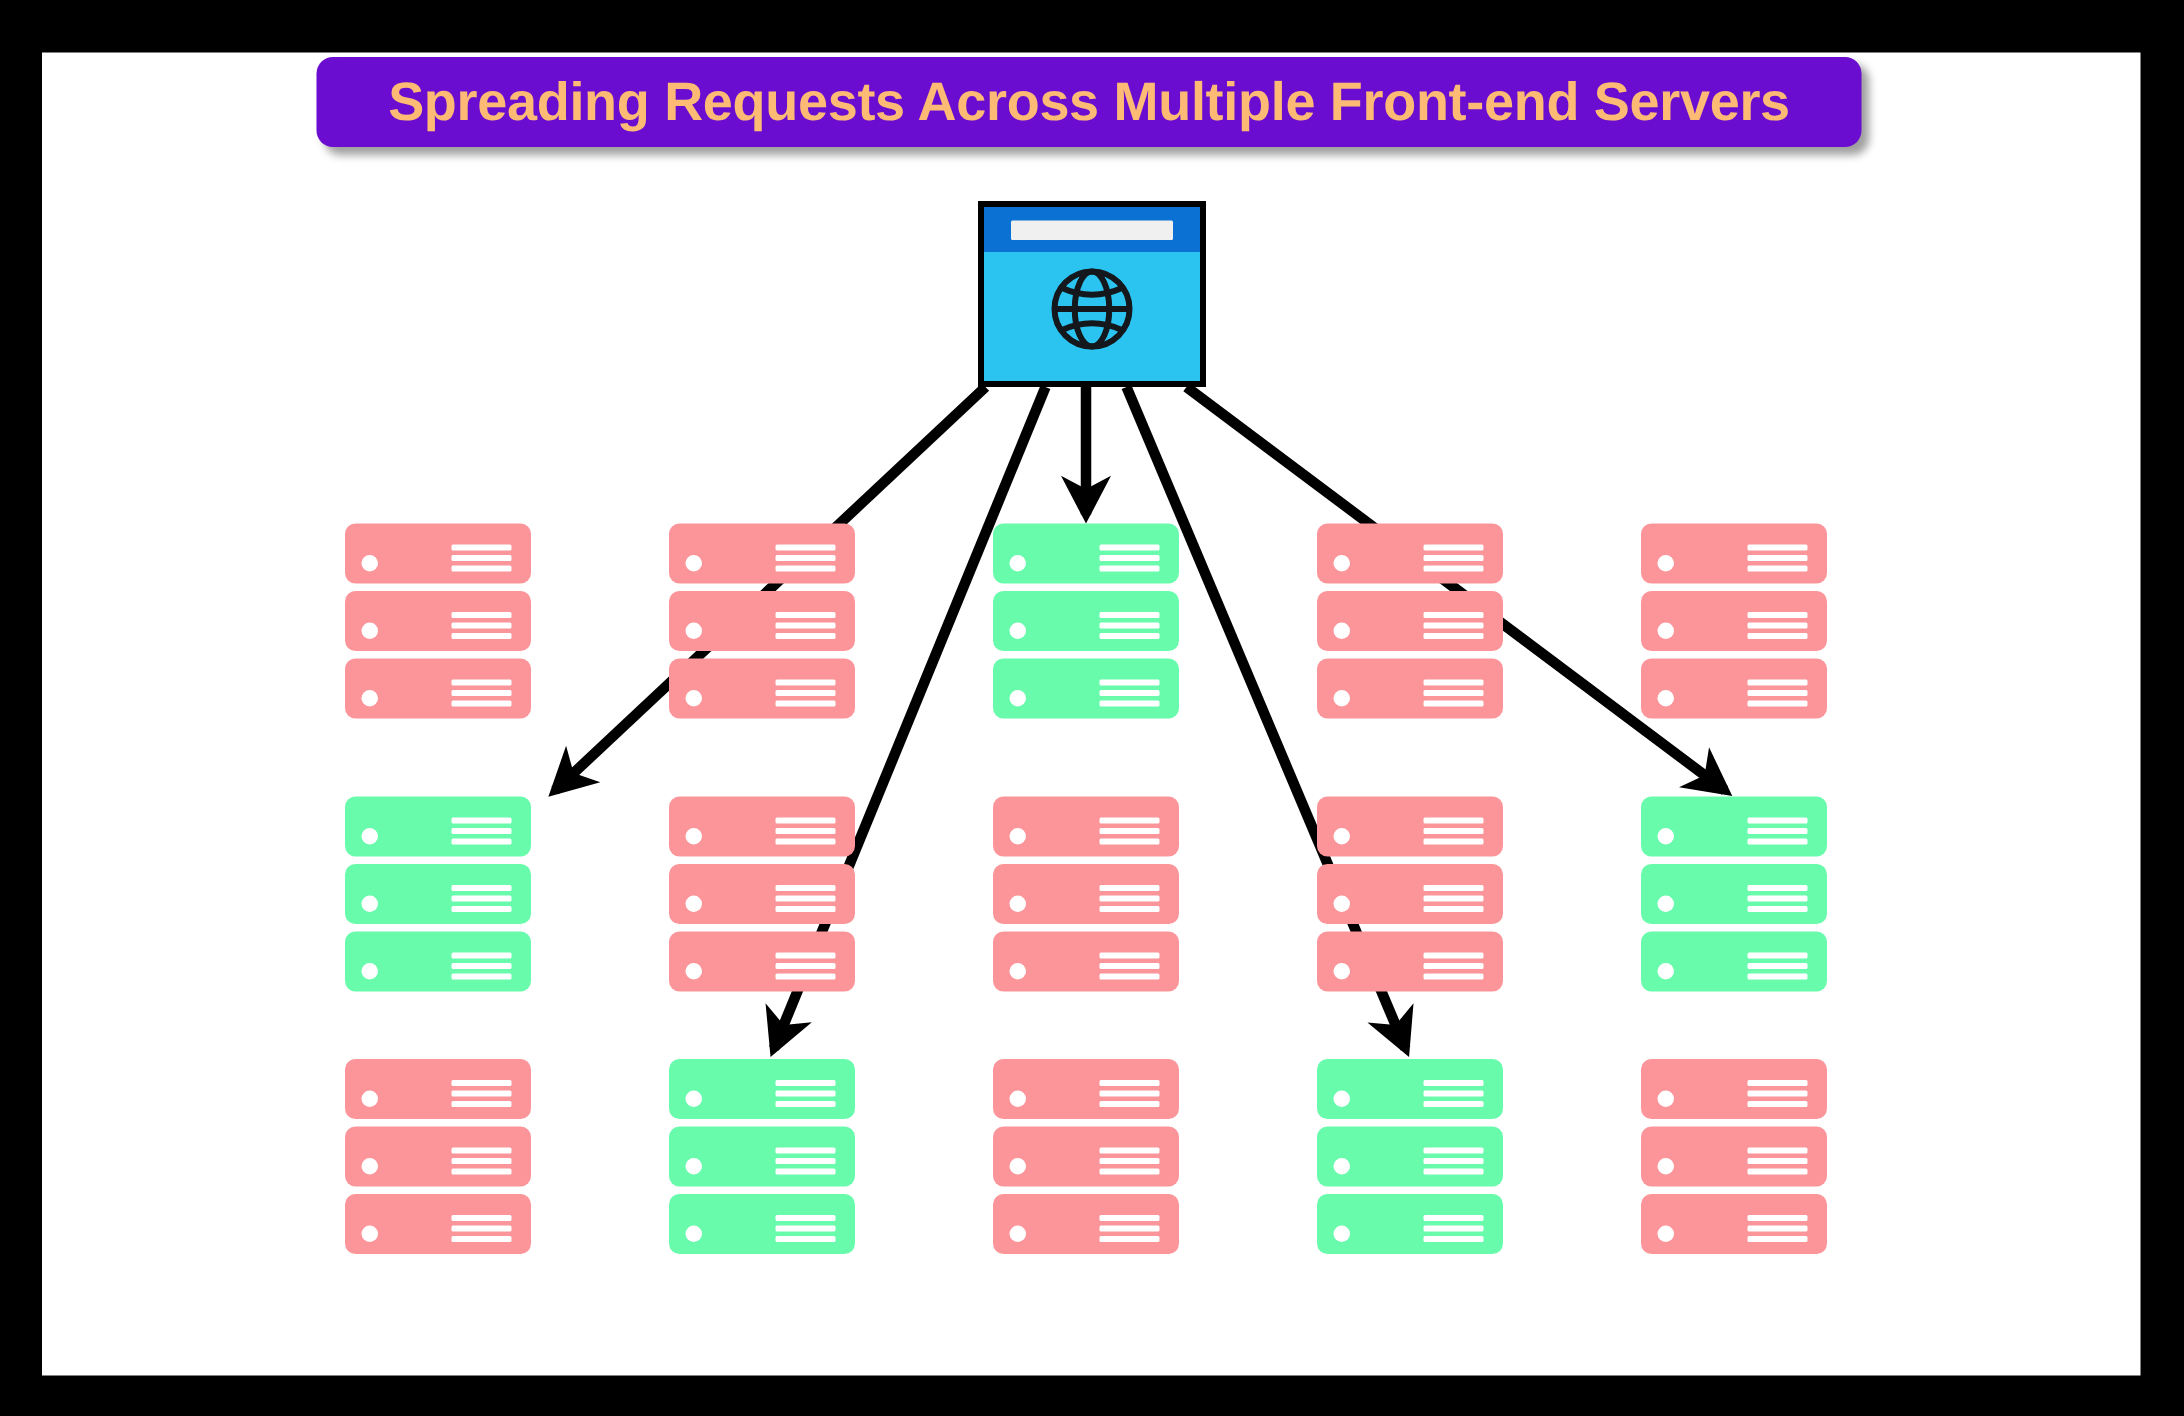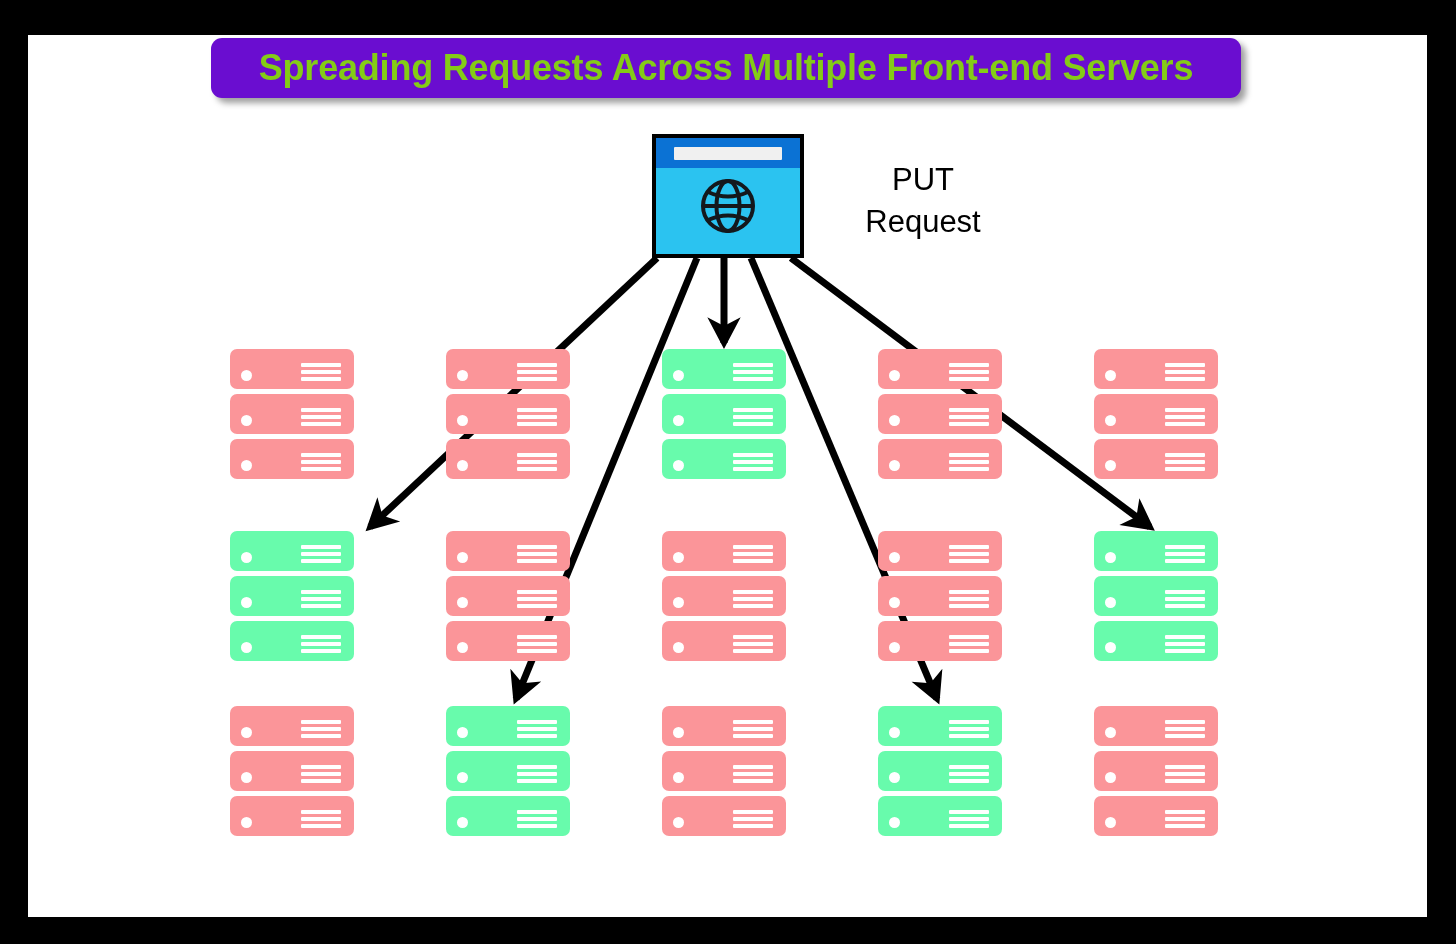--- a/index.html
+++ b/index.html
@@ -41,21 +41,21 @@
     width: 1030px;
     height: 60px;
     background: #6A0DD0;
     border-radius: 11px;
     box-shadow: 5px 5px 6px rgba(0,0,0,0.38);
     display: flex;
     align-items: center;
     justify-content: center;
   }
   #title-text {
-    color: #84cc16;
+    color: #fdba74;
     font-size: 36px;
     font-weight: bold;
     letter-spacing: -0.2px;
     white-space: nowrap;
     font-family: "Liberation Sans", sans-serif;
   }
 
   
   #client {
     position: absolute;
@@ -183,24 +183,20 @@
         <svg id="client-globe" width="58" height="58" viewBox="0 0 58 58">
           <circle cx="29" cy="29" r="25" fill="none" stroke="#14181C" stroke-width="4"></circle>
           <ellipse cx="29" cy="29" rx="11.5" ry="25" fill="none" stroke="#14181C" stroke-width="4"></ellipse>
           <line x1="4" y1="29" x2="54" y2="29" stroke="#14181C" stroke-width="4"></line>
           <path d="M9 15 Q29 24 49 15" fill="none" stroke="#14181C" stroke-width="4"></path>
           <path d="M9 43 Q29 34 49 43" fill="none" stroke="#14181C" stroke-width="4"></path>
         </svg>
       </div>
     </div>
 
-    <div id="request-label">
-      <div>PUT</div>
-      <div>Request</div>
-    </div>
 
     <svg id="arrows" viewBox="0 0 1399 882">
       <defs>
         <marker id="ah" viewBox="0 0 12 12" refX="9" refY="6" markerWidth="5.2" markerHeight="5.2" orient="auto-start-reverse">
           <path d="M0.5 0.5 L11 6 L0.5 11.5 L3.4 6 Z" fill="#000000"></path>
         </marker>
       </defs>
       <g stroke="#000000" stroke-width="7" fill="none" marker-end="url(#ah)">
         <line x1="629" y1="223" x2="342" y2="492"></line>
         <line x1="669" y1="223" x2="488" y2="664"></line>

